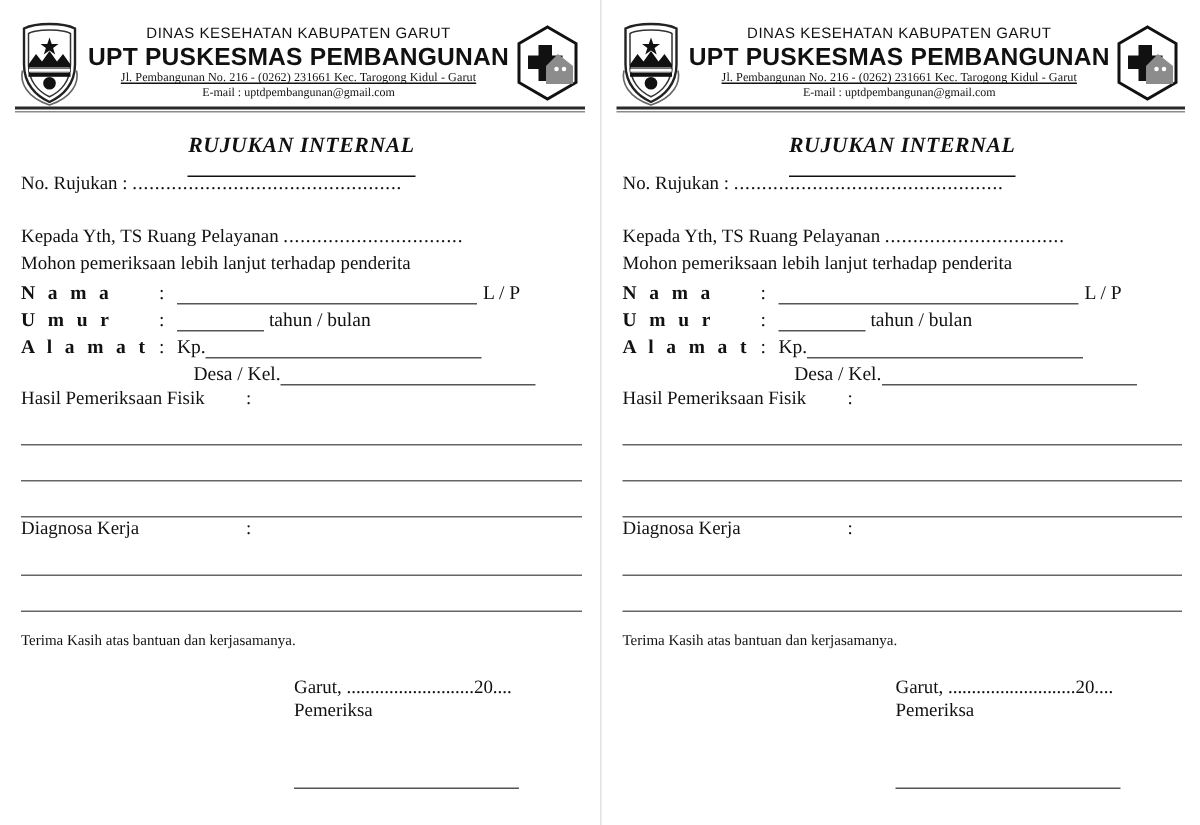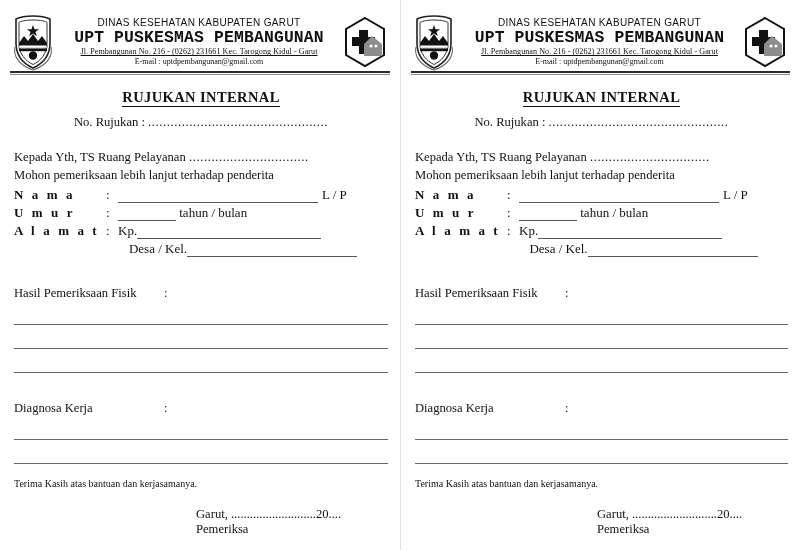--- a/index.html
+++ b/index.html
@@ -40,21 +40,21 @@
     line-height:1.02;
   }
   .org1{
     font-family:"Liberation Sans", sans-serif;
     font-weight:normal;
     font-size:10px;
     letter-spacing:.35px;
     white-space:nowrap;
   }
   .org2{
-    font-family:Liberation Mono, monospace;
+    font-family:Liberation Sans, sans-serif;
     font-weight:bold;
     font-size:16.4px;
     letter-spacing:.15px;
     white-space:nowrap;
     margin-top:1px;
   }
   .addr{
     font-size:8.1px;
     margin-top:2px;
     white-space:nowrap;
@@ -78,24 +78,24 @@
   
   .body{ padding:0 12px 0 14px; }
 
   .doctitle{
     text-align:center;
     font-weight:bold;
     font-size:14.5px;
     letter-spacing:.4px;
     margin-top:14px;
   }
-  .doctitle span{ border-bottom:1.6px solid #111; padding-bottom:1px; }
+  .doctitle span{ border-bottom:1.6px solid #111; padding-bottom:12px;font-style:italic; }
 
   .norujukan{
-    text-align:center;
+    text-align:left;
     font-size:12.6px;
     margin-top:9px;
     white-space:nowrap;
   }
   .dots{ letter-spacing:.6px; }
 
   .kepada{ font-size:12.6px; margin-top:20px; }
   .mohon{ font-size:12.6px; margin-top:3px; }
 
   table.fields{
@@ -123,21 +123,21 @@
   .u-umur{ width:58px; }
   .u-kp{ width:184px; }
   .u-desa{ width:170px; }
   .lp{ padding-left:4px; white-space:nowrap; }
   .kp{ white-space:nowrap; }
   .desarow td{ padding-top:4px;text-align:center; }
   .desalbl{ padding-left:84px; white-space:nowrap; }
 
   .seclabel{
     font-size:12.6px;
-    margin-top:28px;
+    margin-top:0;
     display:flex;
   }
   .seclabel .nm{ width:150px; }
   .blankline{
     border-bottom:1px solid #666;
     height:18px;
     margin-top:5px;
   }
 
   .terima{ font-size:10px; margin-top:14px; }

